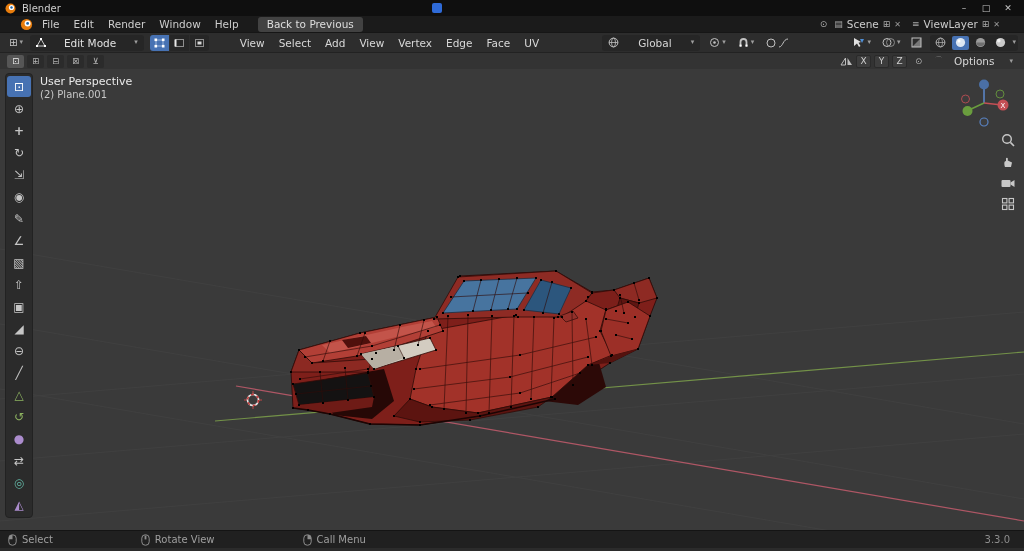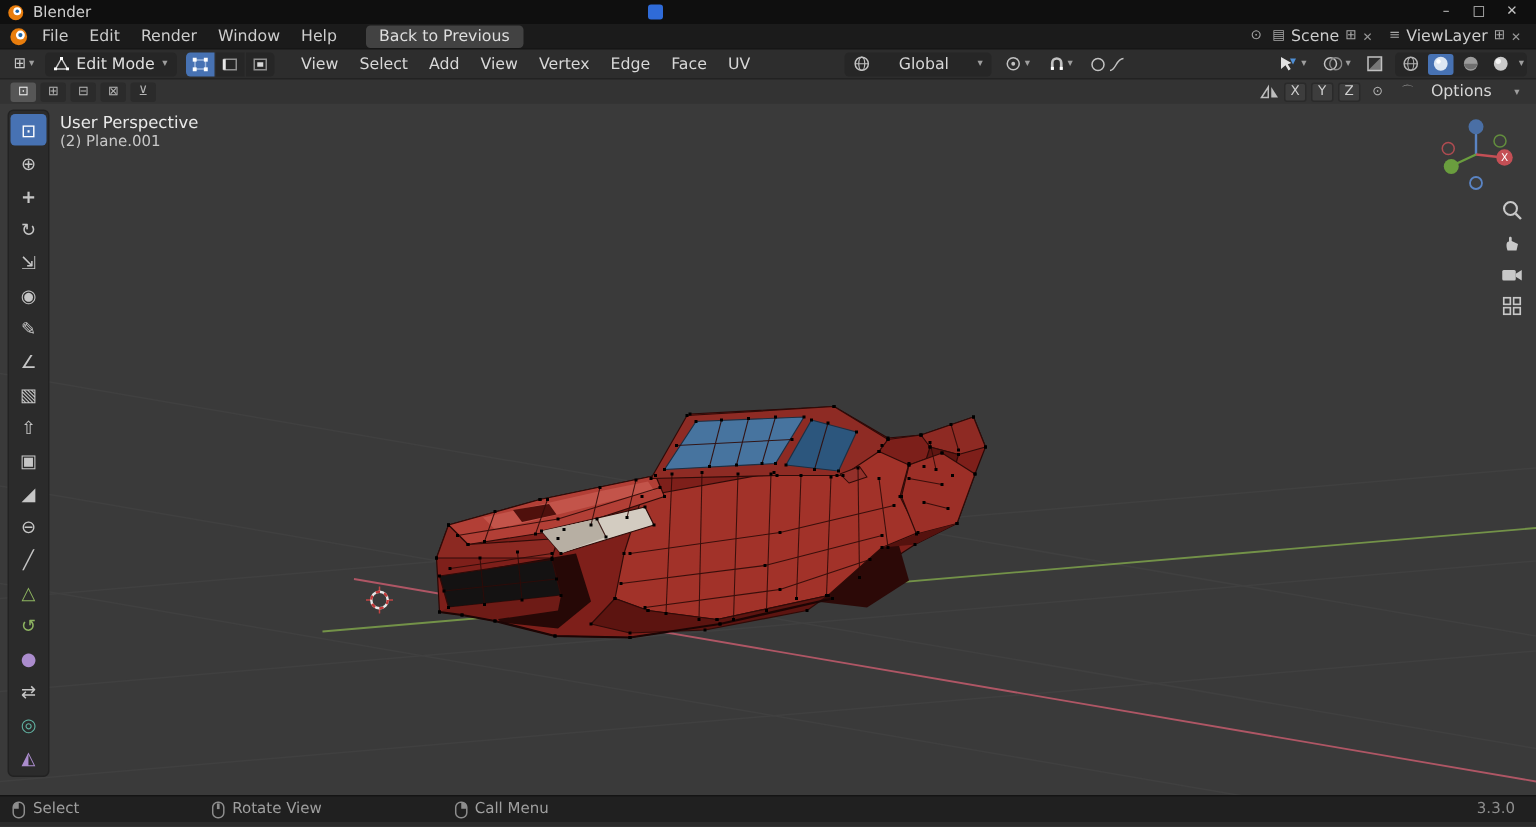--- a/index.html
+++ b/index.html
@@ -8,39 +8,39 @@
   .app{width:1024px;height:548px;display:flex;flex-direction:column}
 
   
   .titlebar{height:16px;background:#0f0f0f;display:flex;align-items:center;padding:0 5px;position:relative;flex:0 0 auto}
   .titlebar .title{font-size:10px;color:#cfcfcf;margin-left:6px}
   .tb-center-icon{position:absolute;left:432px;top:3px;width:10px;height:10px;background:#2f6bd8;border-radius:2px}
   .win-controls{margin-left:auto;display:flex;align-items:center;gap:0;color:#c5c5c5}
   .win-btn{width:22px;height:16px;display:flex;align-items:center;justify-content:center;font-size:9px}
 
   
-  .menubar{height:16px;background:#1b1b1b;display:flex;align-items:center;padding:0 6px;font-size:10.5px;color:#cdcdcd;flex:0 0 auto}
+  .menubar{height:16px;background:#1b1b1b;display:flex;align-items:center;padding:0 20px;font-size:10.5px;color:#cdcdcd;flex:0 0 auto}
   .menu-item{padding:1px 7px;border-radius:3px;cursor:default}
   .back-btn{background:#424242;border-radius:3px;padding:1px 9px 2px;margin-left:12px;color:#dedede;font-size:10.5px}
   .topbar-right{margin-left:auto;display:flex;align-items:center;gap:3px}
   .db-selector{display:flex;align-items:center;gap:4px;padding:0 4px;color:#cdcdcd}
   .mini-ic{font-size:9px;color:#a8a8a8}
   .mini-x{font-size:8px;color:#9a9a9a}
 
   
   .header{height:20px;background:#2d2d2d;border-top:1px solid #161616;display:flex;align-items:center;padding:0 6px;gap:4px;flex:0 0 auto}
   .chev{font-size:7px;color:#9e9e9e;line-height:1}
   .icon-btn{display:flex;align-items:center;gap:2px;padding:0 3px;height:16px;border-radius:3px;color:#c8c8c8}
-  .dropdown{background:#262626;border-radius:3px;height:16px;display:flex;align-items:center;gap:5px;padding:0 6px;font-size:10.5px;color:#e0e0e0}
+  .dropdown{background:#262626;border-radius:3px;height:16px;display:flex;align-items:center;gap:18px;padding:0 6px;font-size:10.5px;color:#e0e0e0}
   .mode-group{display:flex;gap:1px;margin-left:2px}
   .mode-btn{width:19px;height:16px;background:#262626;display:flex;align-items:center;justify-content:center;border-radius:0}
   .mode-btn:first-child{border-radius:3px 0 0 3px}
   .mode-btn:last-child{border-radius:0 3px 3px 0}
   .mode-btn.active{background:#4772b3}
-  .hmenus{display:flex;margin-left:7px}
+  .hmenus{display:flex;margin-left:20px}
   .hmenu{padding:2px 7px;font-size:10.5px;color:#d8d8d8}
   .orient-group{margin-left:52px;display:flex;align-items:center;gap:6px}
   .pill{background:#262626;border-radius:3px;height:16px;display:flex;align-items:center;gap:19px;padding:0 6px;color:#d6d6d6;font-size:10.5px}
   .hdr-right{margin-left:auto;display:flex;align-items:center;gap:5px}
   .shade-group{display:flex;align-items:center;background:#262626;border-radius:3px;height:16px;padding:0 2px;gap:3px}
   .shade-btn{width:17px;height:14px;display:flex;align-items:center;justify-content:center;border-radius:2px}
   .shade-btn.active{background:#4772b3}
 
   
   .toolsettings{height:17px;background:#333333;border-top:1px solid #222;display:flex;align-items:center;padding:0 7px;gap:3px;flex:0 0 auto}

